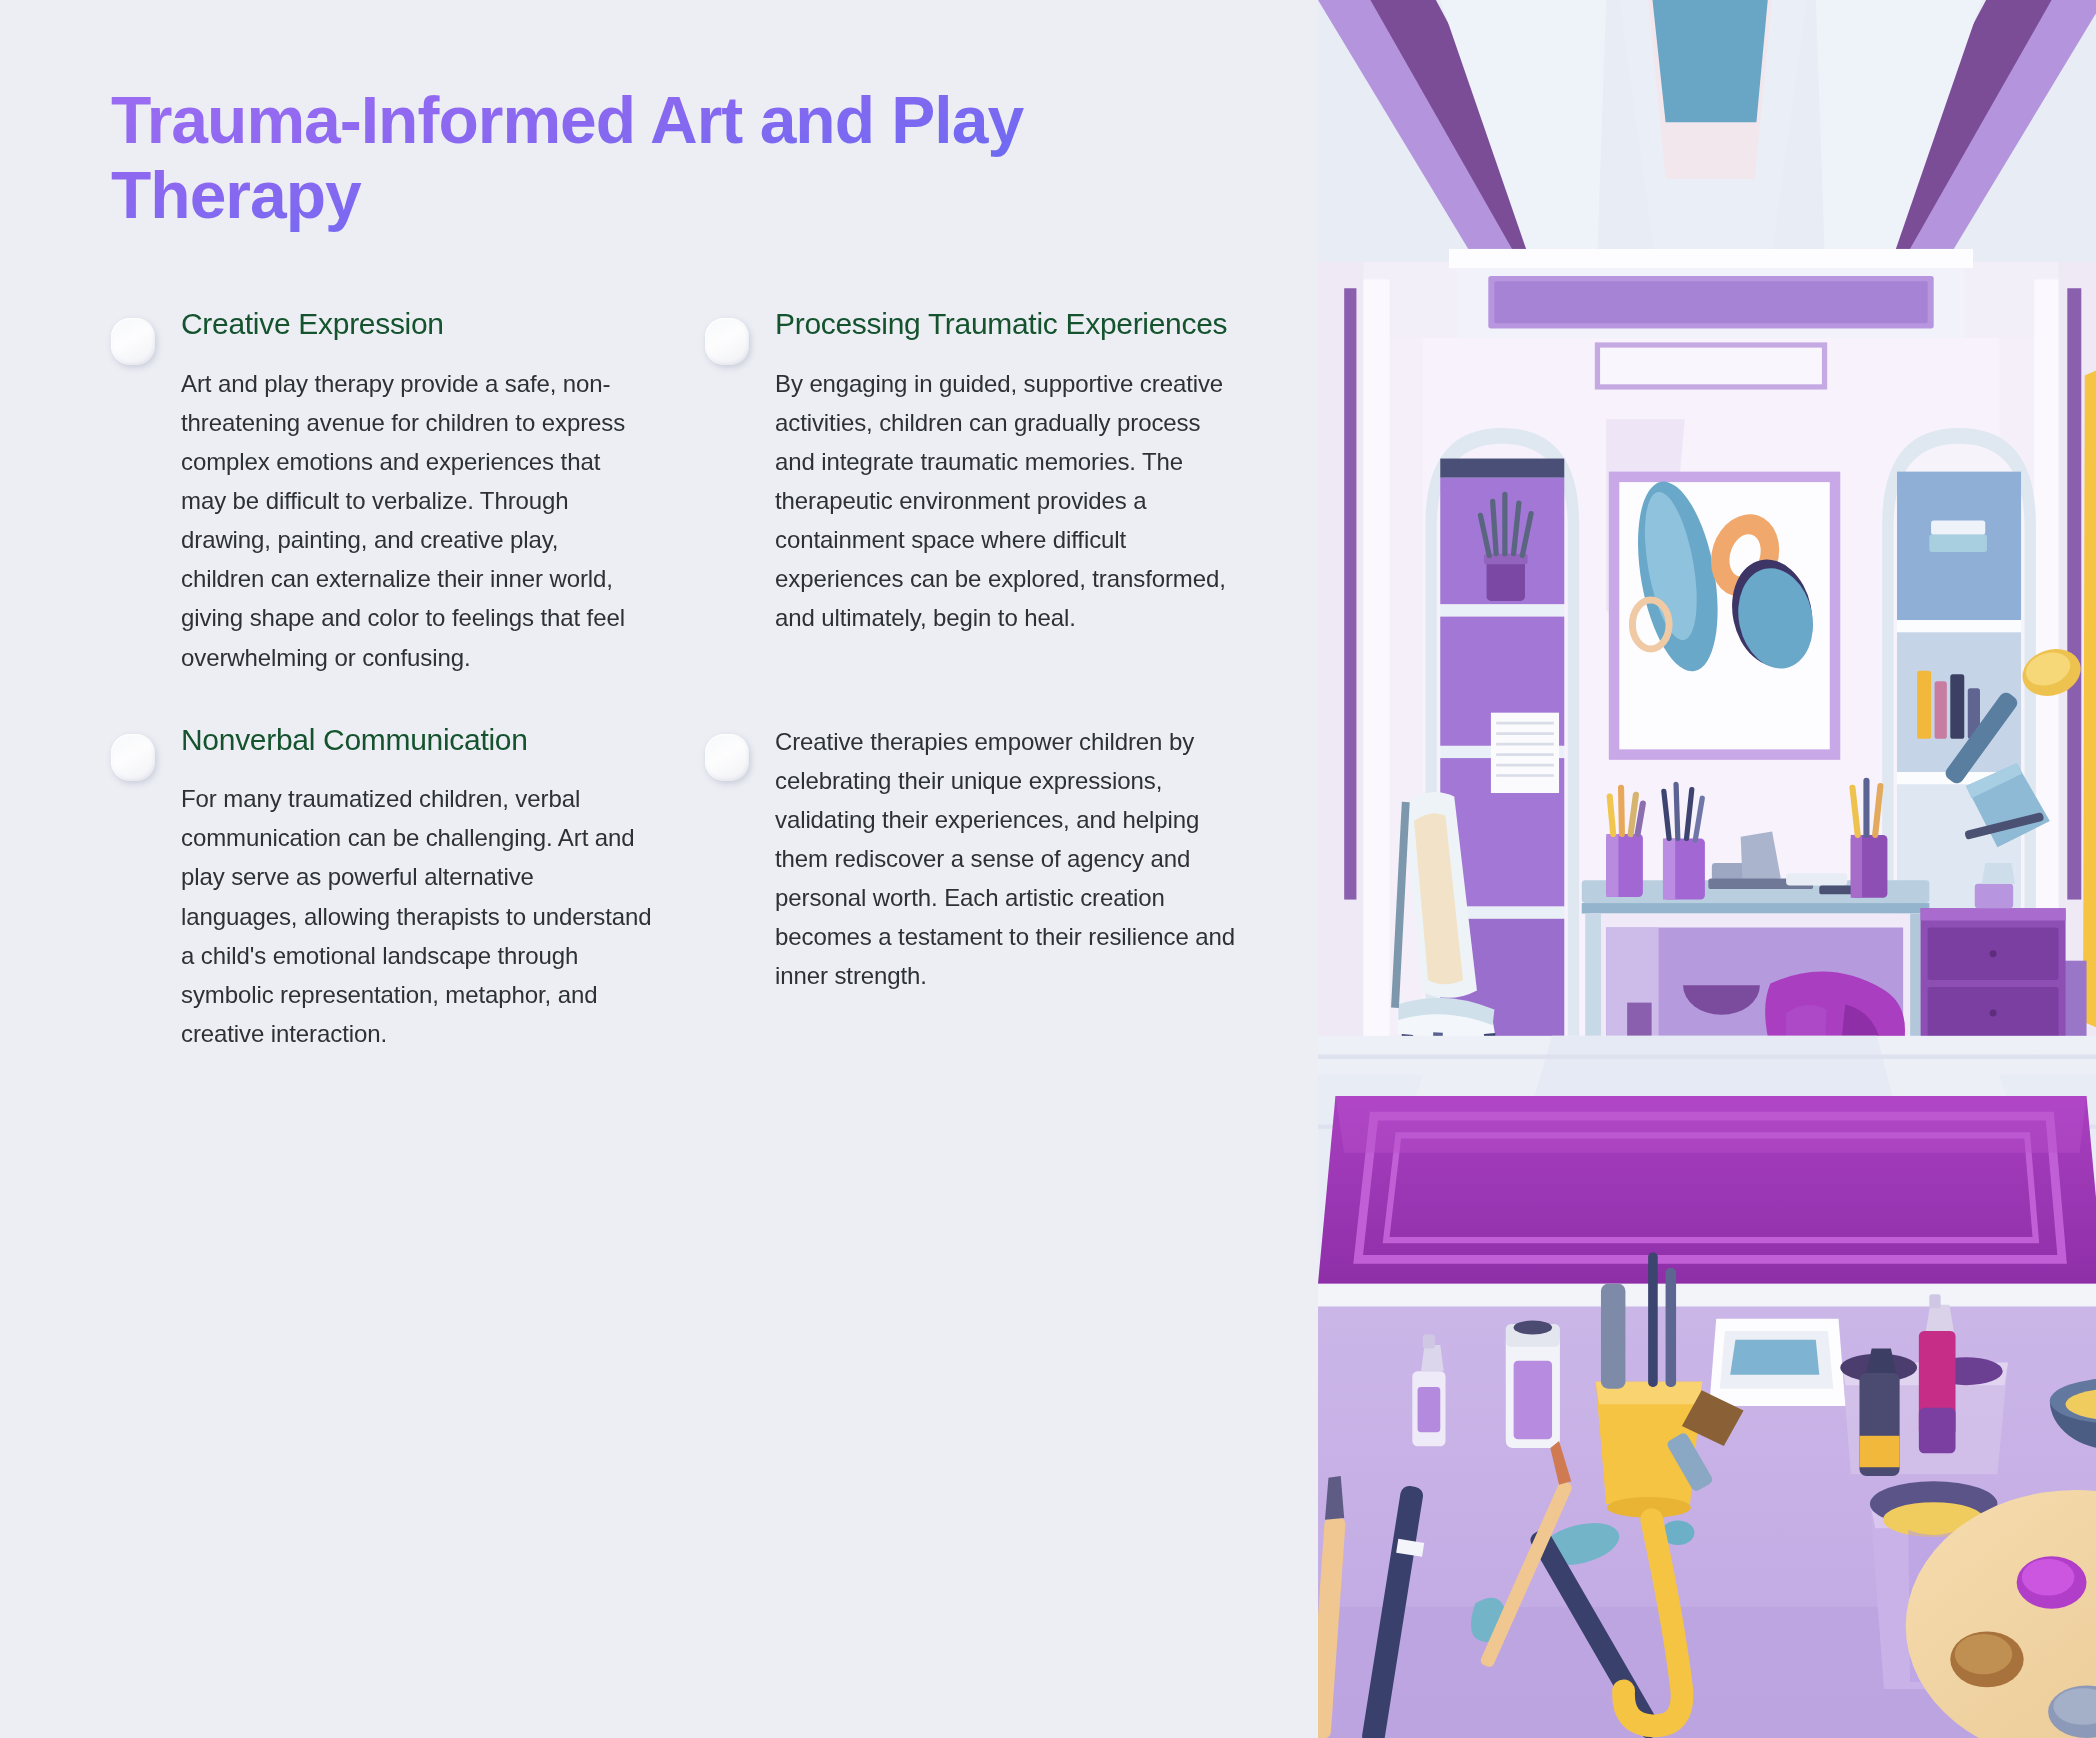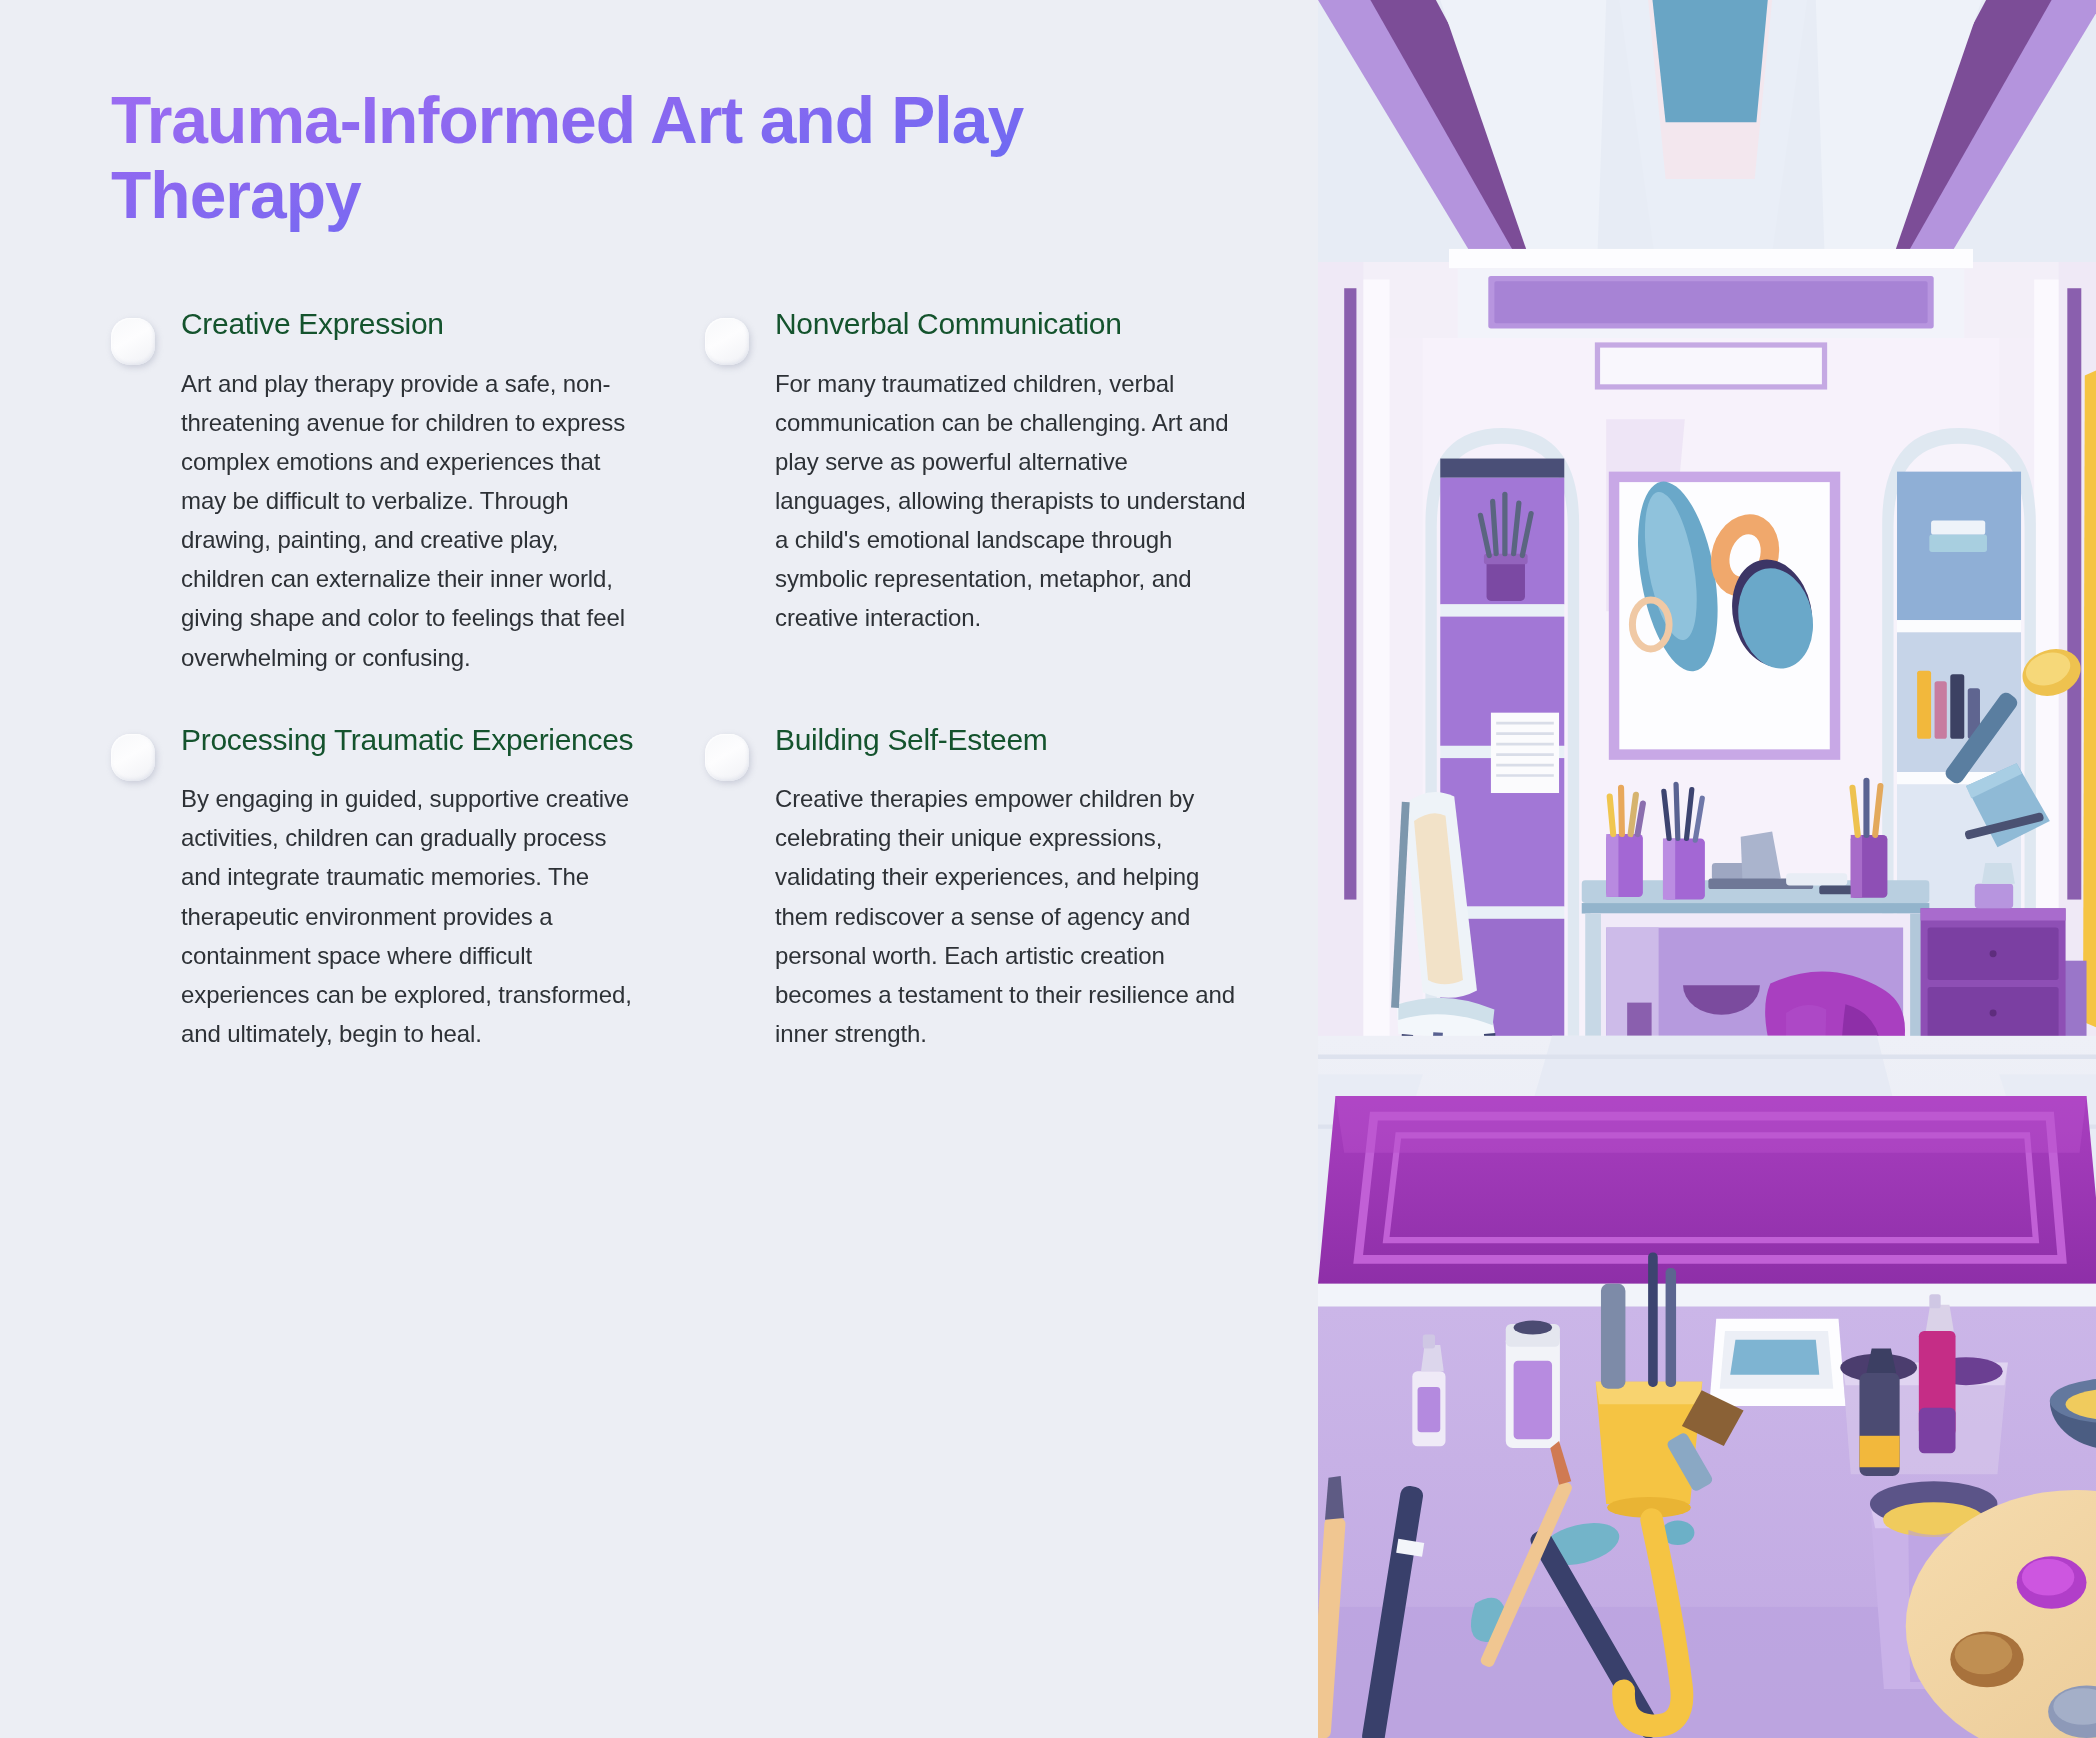--- a/index.html
+++ b/index.html
@@ -105,40 +105,39 @@
     <div class="grid">
 
       <div class="item col-left">
         <div class="bullet"></div>
         <div class="itembody">
           <div class="item-title">Creative Expression</div>
           <div class="item-text">Art and play therapy provide a safe, non-threatening avenue for children to express complex emotions and experiences that may be difficult to verbalize. Through drawing, painting, and creative play, children can externalize their inner world, giving shape and color to feelings that feel overwhelming or confusing.</div>
         </div>
       </div>
 
+      <div class="item col-left">
+        <div class="bullet"></div>
+        <div class="itembody">
+          <div class="item-title">Processing Traumatic Experiences</div>
+          <div class="item-text">By engaging in guided, supportive creative activities, children can gradually process and integrate traumatic memories. The therapeutic environment provides a containment space where difficult experiences can be explored, transformed, and ultimately, begin to heal.</div>
+        </div>
+      </div>
+
       <div class="item col-right">
         <div class="bullet"></div>
         <div class="itembody">
           <div class="item-title">Nonverbal Communication</div>
           <div class="item-text">For many traumatized children, verbal communication can be challenging. Art and play serve as powerful alternative languages, allowing therapists to understand a child's emotional landscape through symbolic representation, metaphor, and creative interaction.</div>
         </div>
       </div>
 
-      <div class="item col-left">
-        <div class="bullet"></div>
-        <div class="itembody">
-          <div class="item-title">Processing Traumatic Experiences</div>
-          <div class="item-text">By engaging in guided, supportive creative activities, children can gradually process and integrate traumatic memories. The therapeutic environment provides a containment space where difficult experiences can be explored, transformed, and ultimately, begin to heal.</div>
-        </div>
-      </div>
-
       <div class="item col-right">
         <div class="bullet"></div>
         <div class="itembody">
-          <div class="item-title">Building Self-Esteem</div>
           <div class="item-text">Creative therapies empower children by celebrating their unique expressions, validating their experiences, and helping them rediscover a sense of agency and personal worth. Each artistic creation becomes a testament to their resilience and inner strength.</div>
         </div>
       </div>
 
     </div>
   </div>
 
   <div class="art">
     <svg viewBox="0 0 900 1990" xmlns="http://www.w3.org/2000/svg">
       <defs>

